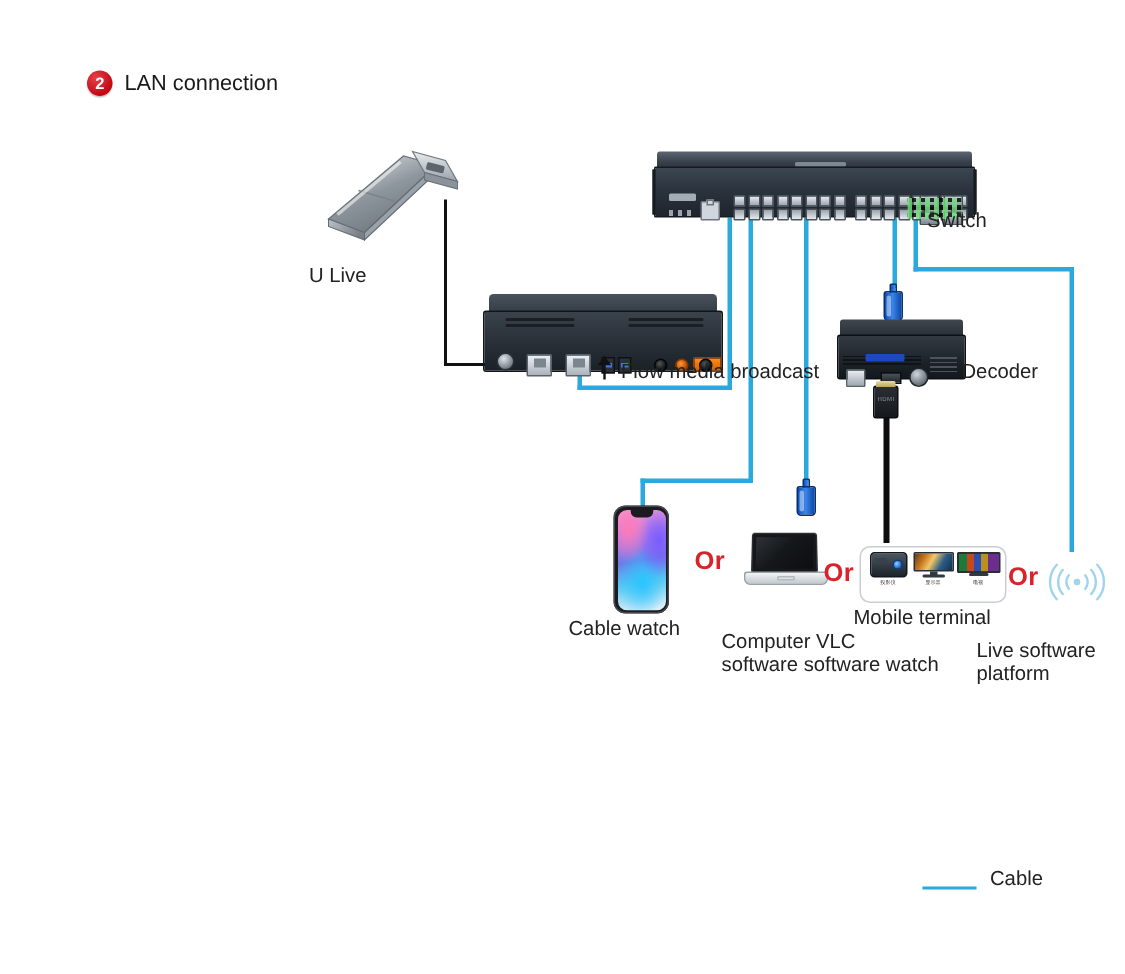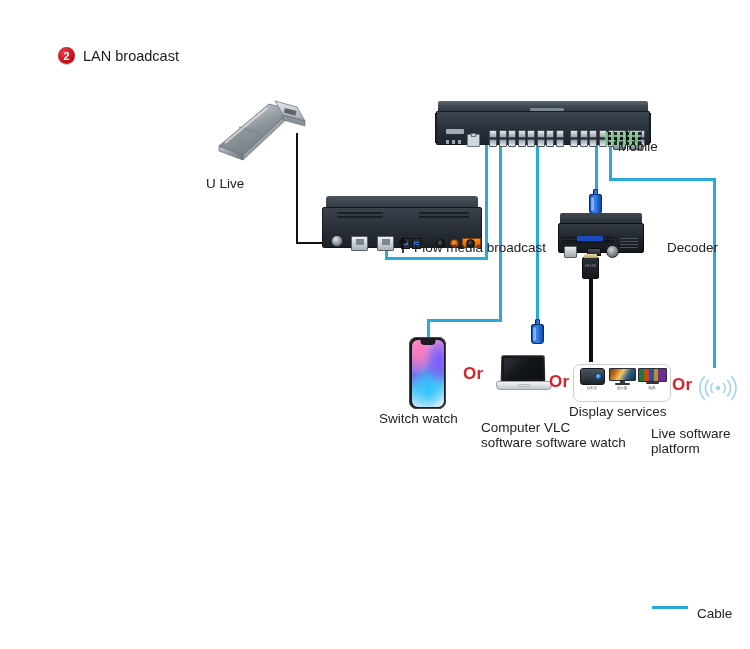--- a/index.html
+++ b/index.html
@@ -160,35 +160,35 @@
   .tv .sc{position:absolute;left:0;top:0;width:29px;height:14px;border:1px solid #2a2f35;box-sizing:border-box;border-radius:1px;
     background:
       linear-gradient(90deg,#1f7a3a 0 20%,#c4471d 20% 38%,#2b4fae 38% 55%,#b8911f 55% 72%,#6d2d8f 72% 100%),
       #111;}
   .tv .bs{position:absolute;left:8px;top:14px;width:13px;height:2px;background:#32383f;border-radius:1px;}
 
   
   #wifi{position:absolute;left:695px;top:370px;width:46px;height:36px;}
 
   
-  #legend{position:absolute;left:652px;top:578px;display:flex;align-items:flex-start;gap:9px;margin-top:28px;}
+  #legend{position:absolute;left:615px;top:578px;display:flex;align-items:flex-end;gap:9px;}
   #legend .line{width:36px;height:2.5px;background:#2aa9dc;}
   #legend .txt{font-size:13.5px;color:#222;}
 
   
   #fm-arrow{position:absolute;left:396px;top:236px;width:14px;height:18px;}
 </style>
 </head>
 <body>
 
 <div id="stage">
 
   <div id="title-row">
     <div id="badge">2</div>
-    <div id="title-text">LAN broadcast</div>
+    <div id="title-text">LAN connection</div>
   </div>
 
   <div class="bcable v" style="left:296px;top:133px;width:2px;height:110px;"></div>
   <div class="bcable h" style="left:296px;top:242px;width:52px;height:2px;"></div>
 
   <div class="cable v" style="left:385px;top:248px;height:12px;"></div>
   <div class="cable h" style="left:385px;top:257px;width:103px;"></div>
   <div class="cable v" style="left:485px;top:145px;height:114px;"></div>
 
   <div class="cable v" style="left:499px;top:145px;height:177px;"></div>
@@ -304,21 +304,21 @@
       </div>
 
       <div class="sfp" style="left:176px;top:18px;"></div>
       <div class="sfp" style="left:192px;top:18px;"></div>
       <div class="sfp" style="left:176px;top:29px;"></div>
       <div class="sfp" style="left:192px;top:29px;"></div>
 
       <div class="sw-ledgrid"></div>
     </div>
   </div>
-  <div class="lbl" style="left:618px;top:140px;">Mobile</div>
+  <div class="lbl" style="left:618px;top:140px;">Switch</div>
 
   <div id="encoder">
     <div class="enc-top"></div>
     <div class="enc-face">
       <div class="vent" style="left:14px;top:4px;width:46px;"></div>
       <div class="vent" style="left:14px;top:8px;width:46px;"></div>
       <div class="vent" style="left:96px;top:4px;width:50px;"></div>
       <div class="vent" style="left:96px;top:8px;width:50px;"></div>
       <div class="ant"></div>
       <div class="enc-rj" style="left:28px;"></div>
@@ -346,27 +346,27 @@
       <div class="dec-blue"></div>
       <div class="dec-rj"></div>
       <div class="dec-hdmi"></div>
       <div class="dec-ant"></div>
       <div class="dec-grid"></div>
     </div>
   </div>
   <div id="hdmi-plug">
       <span class="txt">HDMI</span>
     </div>
-  <div class="lbl" style="left:667px;top:241px;">Decoder</div>
+  <div class="lbl" style="left:641px;top:241px;">Decoder</div>
 
   <div id="phone">
     <div class="scr"></div>
     <div class="notch"></div>
   </div>
-  <div class="lbl" style="left:379px;top:412px;">Switch watch</div>
+  <div class="lbl" style="left:379px;top:412px;">Cable watch</div>
 
   <div class="or" style="left:463px;top:364px;">Or</div>
 
   <div id="laptop">
     <div class="lid"></div>
     <div class="base"></div>
     <div class="pad"></div>
   </div>
   <div class="lbl" style="left:481px;top:420px;line-height:15px;">Computer VLC
 software software watch</div>
@@ -387,21 +387,21 @@
       <div class="tcap">显示器</div>
     </div>
     <div class="tcell">
       <div class="tv">
           <div class="sc"></div>
           <div class="bs"></div>
         </div>
       <div class="tcap">电视</div>
     </div>
   </div>
-  <div class="lbl" style="left:569px;top:405px;">Display services</div>
+  <div class="lbl" style="left:569px;top:405px;">Mobile terminal</div>
 
   <div class="or" style="left:672px;top:375px;">Or</div>
 
   <div id="wifi">
     <svg width="46" height="36" viewBox="0 0 46 36">
       <g fill="none" stroke="#9fd4ea" stroke-width="1.6" stroke-linecap="round">
         <circle cx="23" cy="18" r="2.2" fill="#9fd4ea" stroke="none"></circle>
         <path d="M17.5,13.5 A7,7 0 0 0 17.5,22.5"></path>
         <path d="M28.5,13.5 A7,7 0 0 1 28.5,22.5"></path>
         <path d="M13.5,10 A12,12 0 0 0 13.5,26"></path>

